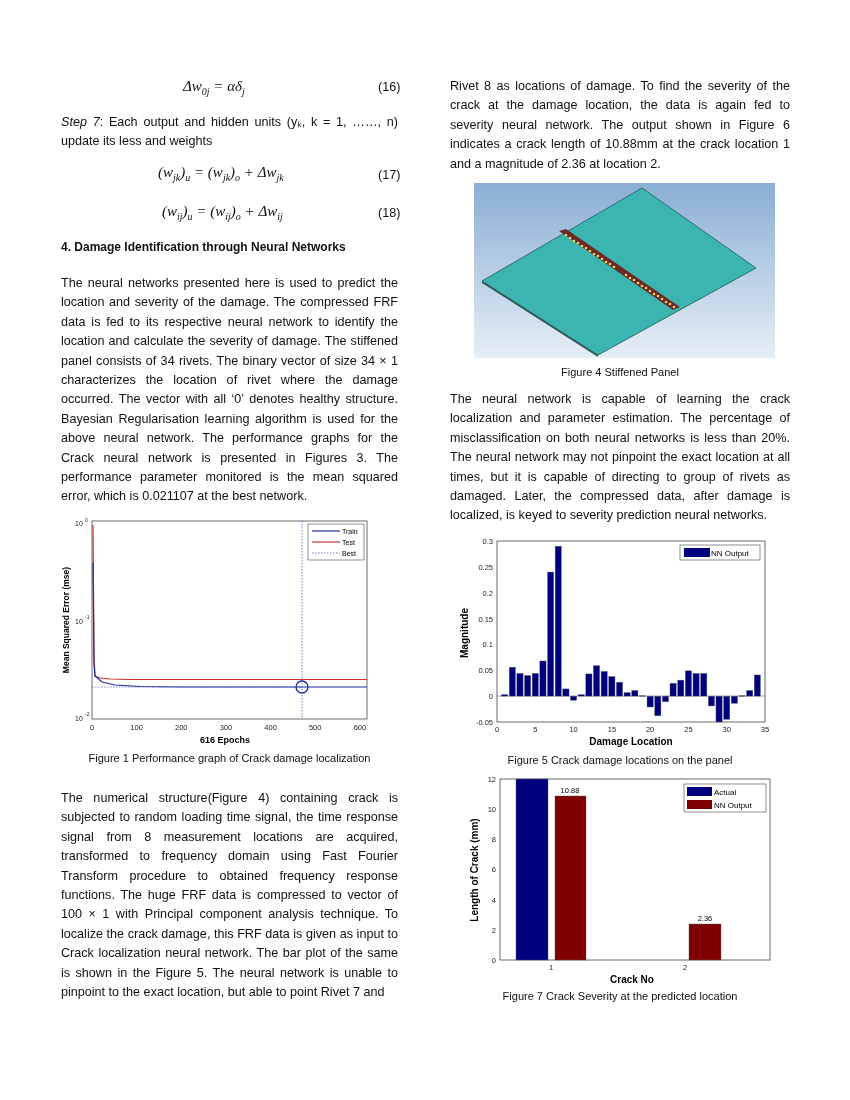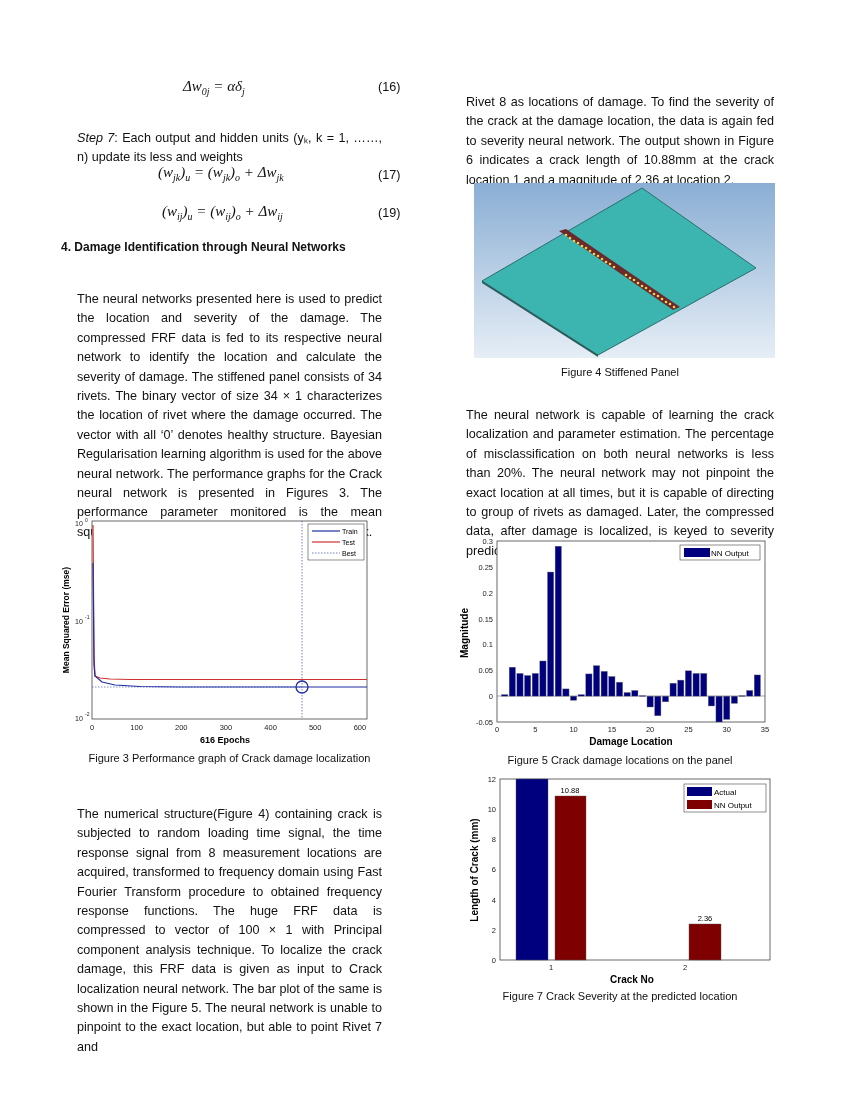--- a/index.html
+++ b/index.html
@@ -1,38 +1,38 @@
 <!DOCTYPE html>
 <html><head>
 <meta charset="utf-8">
 <style>
   html, body { margin:0; padding:0; background:#fff; }
   body { width:850px; height:1100px; position:relative; overflow:hidden; font-family:"Liberation Sans", sans-serif; color:#111; }
   .col { position:absolute; font-size:12.6px; line-height:19.4px; text-align:justify; }
-  .col p { margin:16px; }
+  .col p { margin:0; }
   .eq { position:absolute; font-family:"Liberation Serif", serif; font-size:15px; font-style:italic; }
   .eqnum { position:absolute; font-family:"Liberation Sans", sans-serif; font-size:12.6px; }
   .heading { position:absolute; font-weight:bold; font-size:12px; }
   .caption { position:absolute; font-size:11px; text-align:center; }
   svg text { font-family:"Liberation Sans", sans-serif; }
 </style>
 </head>
 <body>
 
 <div class="eq" style="left:183px;top:78px;">Δ<span>w</span><sub style="font-size:10px">0<i>j</i></sub> = <span>αδ</span><sub style="font-size:10px"><i>j</i></sub></div>
 <div class="eqnum" style="left:378px;top:80px;">(16)</div>
 
 <div class="col" style="left:61px;top:113px;width:337px;">
   <p><i>Step 7</i><span>: Each output and hidden units (yₖ, k = 1, ……, n) update its less and weights</span></p>
 </div>
 
 <div class="eq" style="left:158px;top:164px;">(<span>w</span><sub style="font-size:10px"><i>jk</i></sub>)<sub style="font-size:10px"><i>u</i></sub> = (<span>w</span><sub style="font-size:10px"><i>jk</i></sub>)<sub style="font-size:10px"><i>o</i></sub> + Δ<span>w</span><sub style="font-size:10px"><i>jk</i></sub></div>
 <div class="eqnum" style="left:378px;top:168px;">(17)</div>
 <div class="eq" style="left:162px;top:203px;text-align:center;">(<span>w</span><sub style="font-size:10px"><i>ij</i></sub>)<sub style="font-size:10px"><i>u</i></sub> = (<span>w</span><sub style="font-size:10px"><i>ij</i></sub>)<sub style="font-size:10px"><i>o</i></sub> + Δ<span>w</span><sub style="font-size:10px"><i>ij</i></sub></div>
-<div class="eqnum" style="left:378px;top:206px;">(19)</div>
+<div class="eqnum" style="left:378px;top:206px;">(18)</div>
 
 <div class="heading" style="left:61px;top:240px;">4. Damage Identification through Neural Networks</div>
 
 <div class="col" style="left:61px;top:274px;width:337px;">
   <p>The neural networks presented here is used to predict the location and severity of the damage. The compressed FRF data is fed to its respective neural network to identify the location and calculate the severity of damage. The stiffened panel consists of 34 rivets. The binary vector of size 34 × 1 characterizes the location of rivet where the damage occurred. The vector with all ‘0’ denotes healthy structure. Bayesian Regularisation learning algorithm is used for the above neural network. The performance graphs for the Crack neural network is presented in Figures 3. The performance parameter monitored is the mean squared error, which is 0.021107 at the best network.</p>
 </div>
 
 <svg style="position:absolute;left:60px;top:515px;" width="320" height="235" viewBox="0 0 320 235">
   <rect x="32" y="6" width="275" height="198" fill="#fff" stroke="#444" stroke-width="0.8"></rect>
 
@@ -67,21 +67,21 @@
   <circle cx="242" cy="172" r="6" fill="none" stroke="#1f2fa0" stroke-width="1.3"></circle>
 
   <rect x="248" y="9" width="56" height="36" fill="#fff" stroke="#444" stroke-width="0.6"></rect>
   <line x1="252" y1="16" x2="280" y2="16" stroke="#1f2fa0" stroke-width="1.2"></line>
   <line x1="252" y1="27" x2="280" y2="27" stroke="#d03030" stroke-width="1.2"></line>
   <line x1="252" y1="38" x2="280" y2="38" stroke="#5060b0" stroke-width="0.8" stroke-dasharray="1.5,1.5"></line>
   <text x="282" y="19" font-size="7">Train</text>
   <text x="282" y="30" font-size="7">Test</text>
   <text x="282" y="41" font-size="7">Best</text>
 </svg>
-<div class="caption" style="left:61px;top:752px;width:337px;">Figure 3 Performance graph of Crack damage localization</div>
+<div class="caption" style="left:61px;top:752px;width:337px;">Figure 1 Performance graph of Crack damage localization</div>
 
 <div class="col" style="left:61px;top:789px;width:337px;">
   <p>The numerical structure(Figure 4) containing crack is subjected to random loading time signal, the time response signal from 8 measurement locations are acquired, transformed to frequency domain using Fast Fourier Transform procedure to obtained frequency response functions. The huge FRF data is compressed to vector of 100 × 1 with Principal component analysis technique. To localize the crack damage, this FRF data is given as input to Crack localization neural network. The bar plot of the same is shown in the Figure 5. The neural network is unable to pinpoint to the exact location, but able to point Rivet 7 and</p>
 </div>
 
 <div class="col" style="left:450px;top:77px;width:340px;">
   <p>Rivet 8 as locations of damage. To find the severity of the crack at the damage location, the data is again fed to severity neural network. The output shown in Figure 6 indicates a crack length of 10.88mm at the crack location 1 and a magnitude of 2.36 at location 2.</p>
 </div>
 
 <svg style="position:absolute;left:474px;top:183px;" width="301" height="175" viewBox="0 0 301 175">

